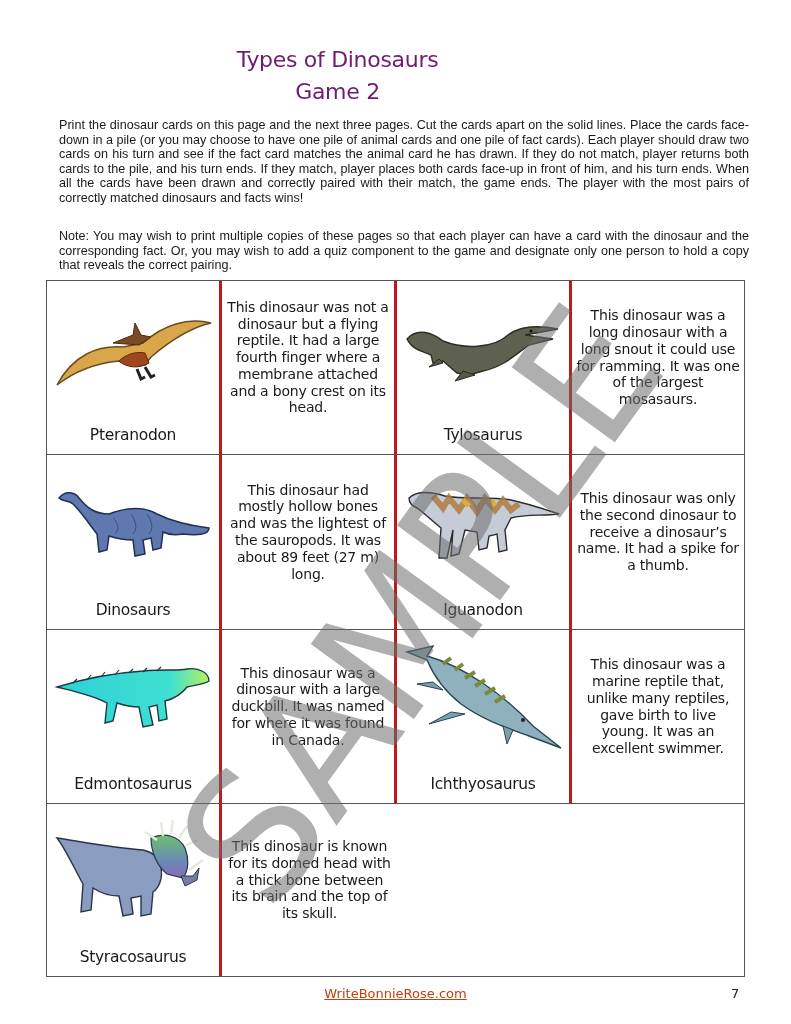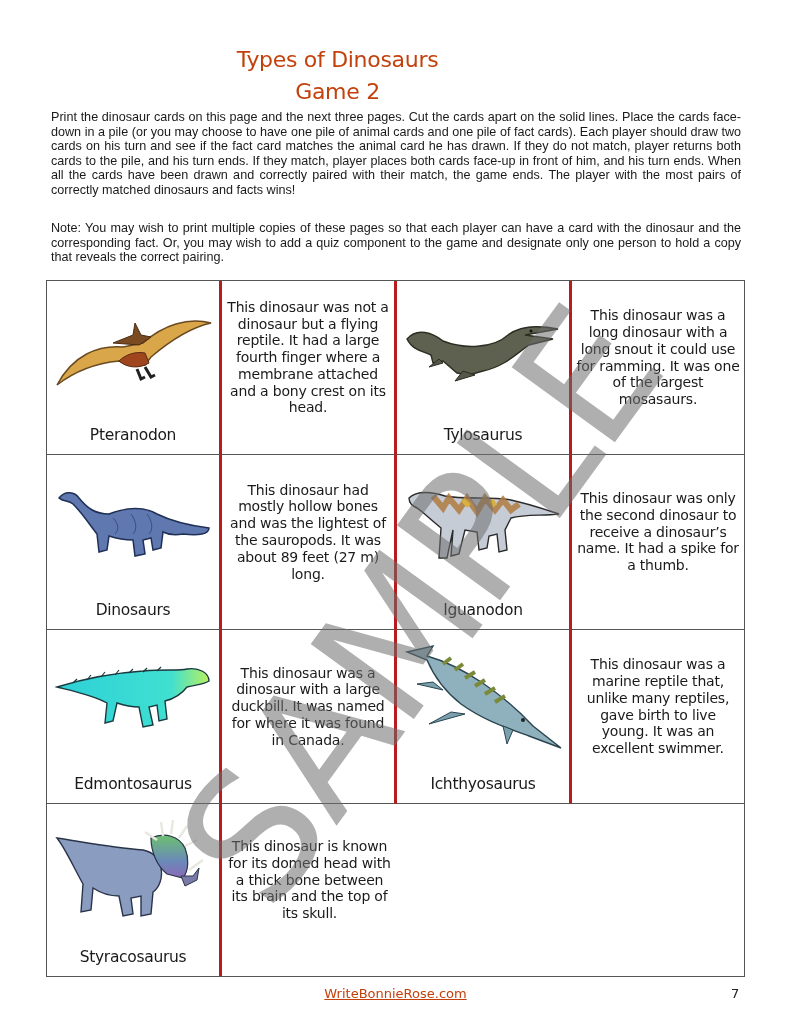--- a/index.html
+++ b/index.html
@@ -15,35 +15,35 @@
       font-family: "DejaVu Sans", sans-serif;
       color: #1a1a1a;
     }
     .title {
       position: absolute;
       left: 0;
       width: 675px;
       text-align: center;
       font-family: "DejaVu Sans", sans-serif;
       font-size: 22px;
-      color: #c2410c;
+      color: #701a75;
       letter-spacing: -0.3px;
     }
     .title.t1 { top: 47px; }
     .title.t2 { top: 79px; }
     .para {
       position: absolute;
       left: 51px;
       width: 690px;
       font-family: "Liberation Sans", sans-serif;
       font-size: 12.6px;
       line-height: 14.6px;
       text-align: justify;
       color: #1a1a1a;
-      margin: 0;
+      margin: 8px;
     }
     .para.p1 { top: 110px; }
     .para.p2 { top: 221px; }
 
     .grid {
       position: absolute;
       left: 46px;
       top: 280px;
       width: 699px;
       height: 697px;

